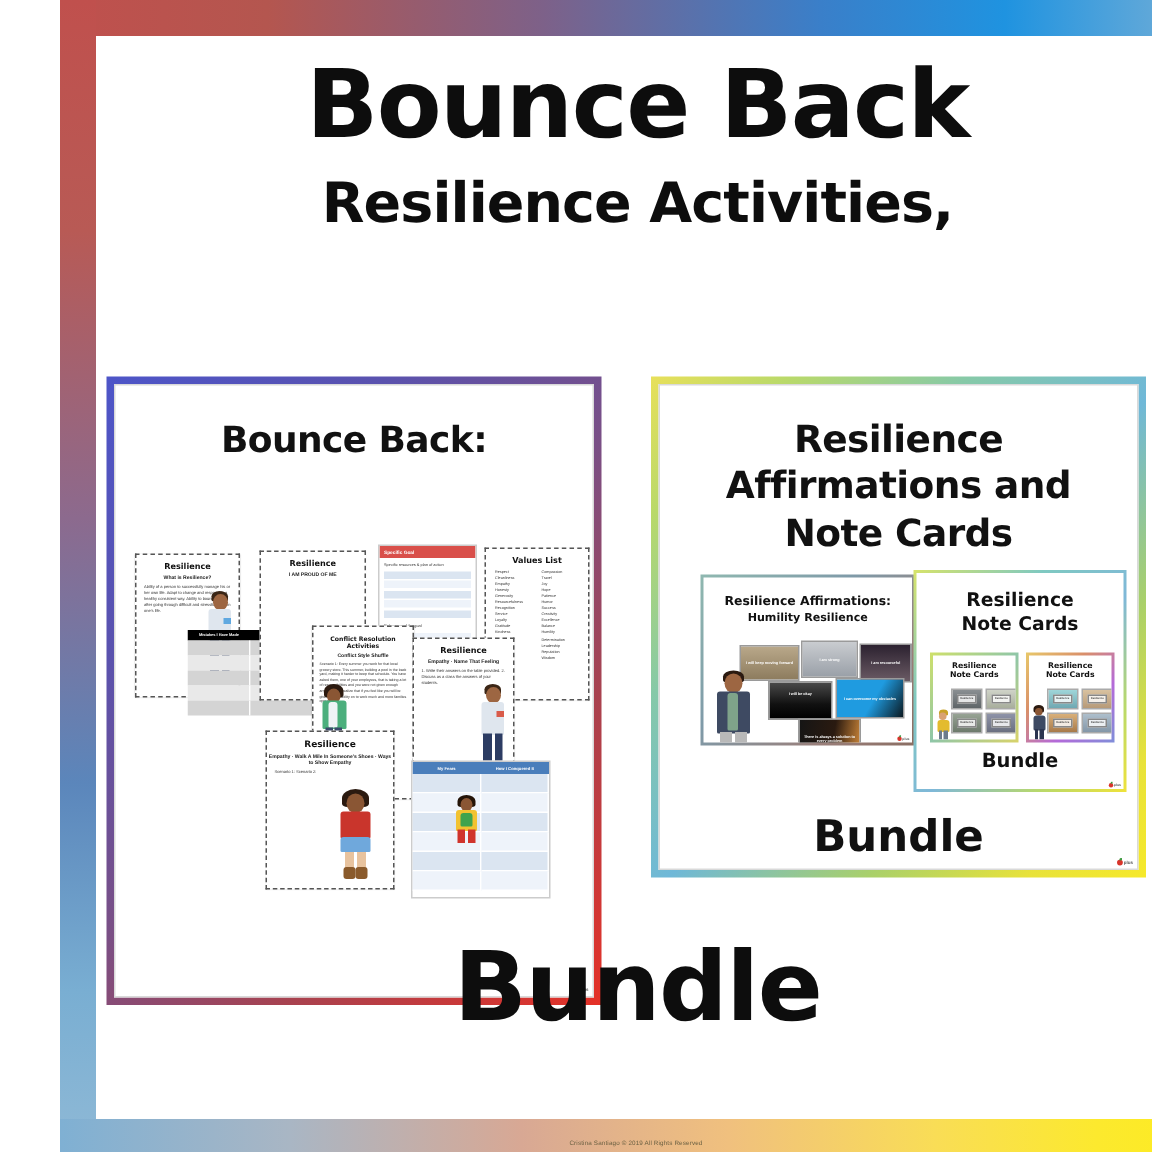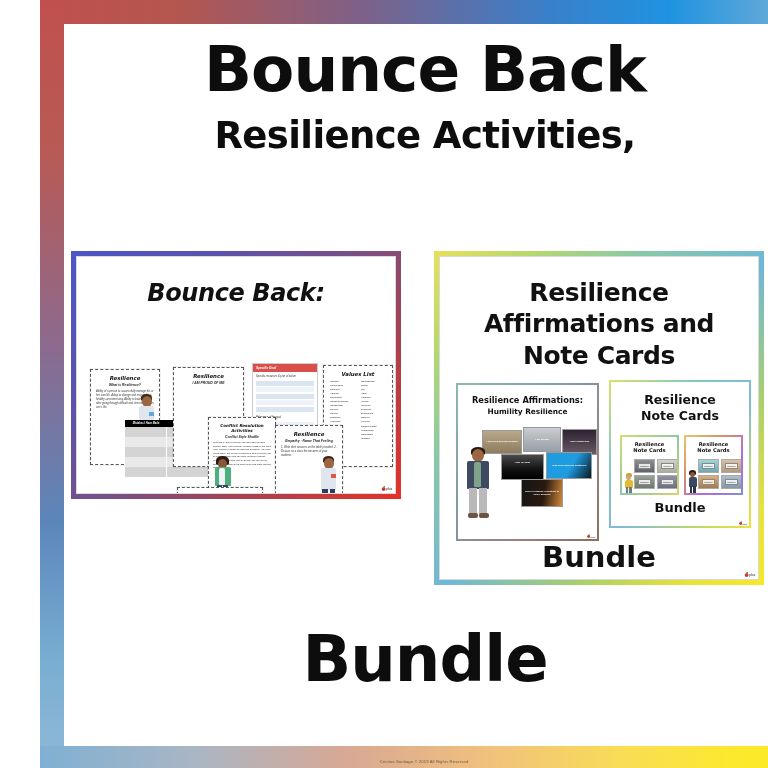--- a/index.html
+++ b/index.html
@@ -72,23 +72,22 @@
 
   .card {
     position:absolute; top:0; background:#fff;
     padding:5px;
   }
   .card-inner {
     width:100%; height:100%; background:#fff; border:1px solid #d9d9d9;
     position:relative; overflow:hidden;
   }
 
-  #card-left  { left:7px;  width:330px; height:248px;
+  #card-left  { left:7px;  width:330px; height:419px;
     background: linear-gradient(135deg,#4d55c8 0%,#5a52ae 25%,#7a4f85 50%,#a8424f 72%,#e53127 100%);
-    font-style: italic;
   }
   #card-right { left:370px; width:330px; height:334px;
     background: linear-gradient(135deg,#e8e05a 0%,#b9d96a 14%,#86c9a8 32%,#6fb8d8 52%,#a9d06a 72%,#e8e23a 88%,#f6e92a 100%);
   }
 
   .card-title {
     font-family:"DejaVu Sans", sans-serif;
     font-weight:700; color:#111; text-align:center;
   }
   
@@ -418,21 +417,21 @@
 
       <div class="card" id="card-right">
         <div class="card-inner">
 
           <div class="card-title rc-t">
             <div>Resilience</div>
             <div>Affirmations and</div>
             <div>Note Cards</div>
           </div>
 
-          <div class="thumb" style="left:16px; top:126px; width:143px; height:158px;
+          <div class="thumb" style="left:27px; top:126px; width:143px; height:114px;
                       background:linear-gradient(135deg,#8fb8b0 0%,#7f9aa8 40%,#9a7f7a 75%,#8a6e63 100%);">
             <div class="thumb-in">
               <div class="th-title" style="font-size:8.3px; margin-top:10px;">Resilience Affirmations:</div>
               <div class="th-title" style="font-size:7.4px; margin-top:2px;">Humility Resilience</div>
 
               <div class="aff-img" style="left:24px; top:45px; width:40px; height:24px; background:linear-gradient(180deg,#b9a88a,#8d7c5e);">
                 <div class="aff-txt" style="color:#fff;">I will keep moving forward</div>
               </div>
               <div class="aff-img" style="left:65px; top:42px; width:38px; height:25px; background:linear-gradient(180deg,#c9ccd0,#9aa0a8);">
                 <div class="aff-txt" style="color:#fff;">I am strong</div>

